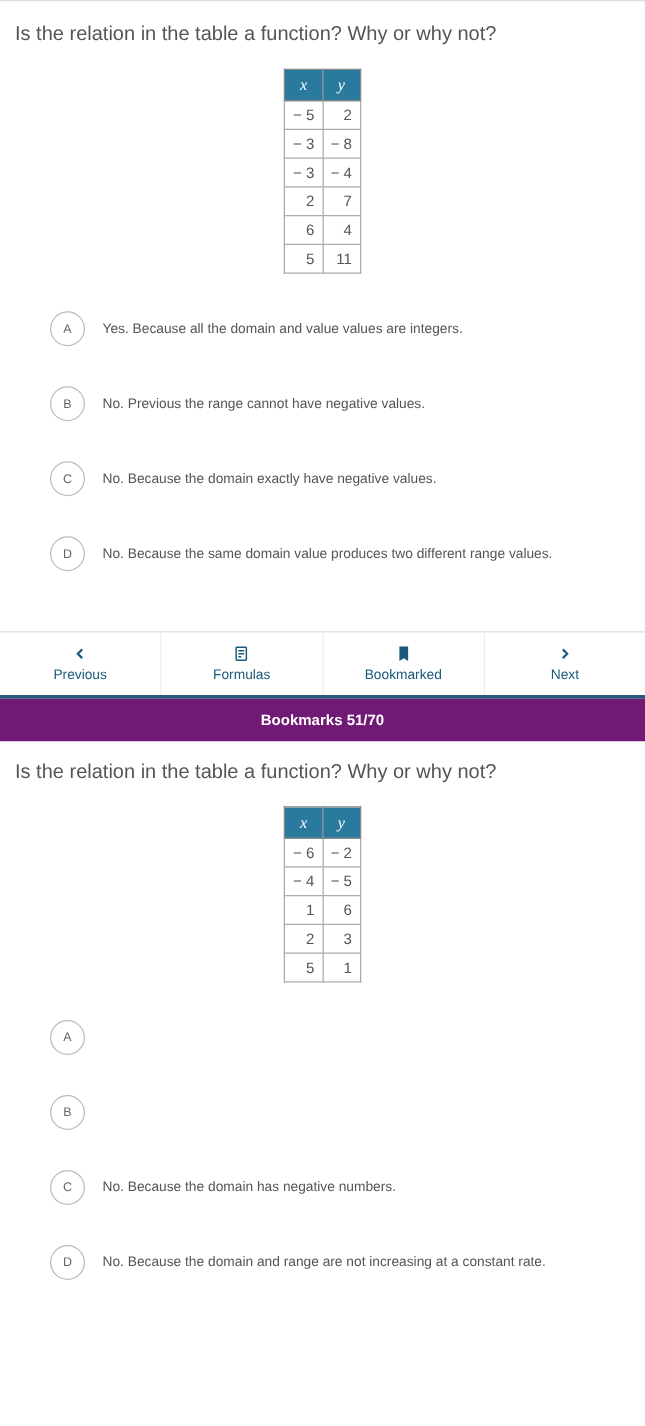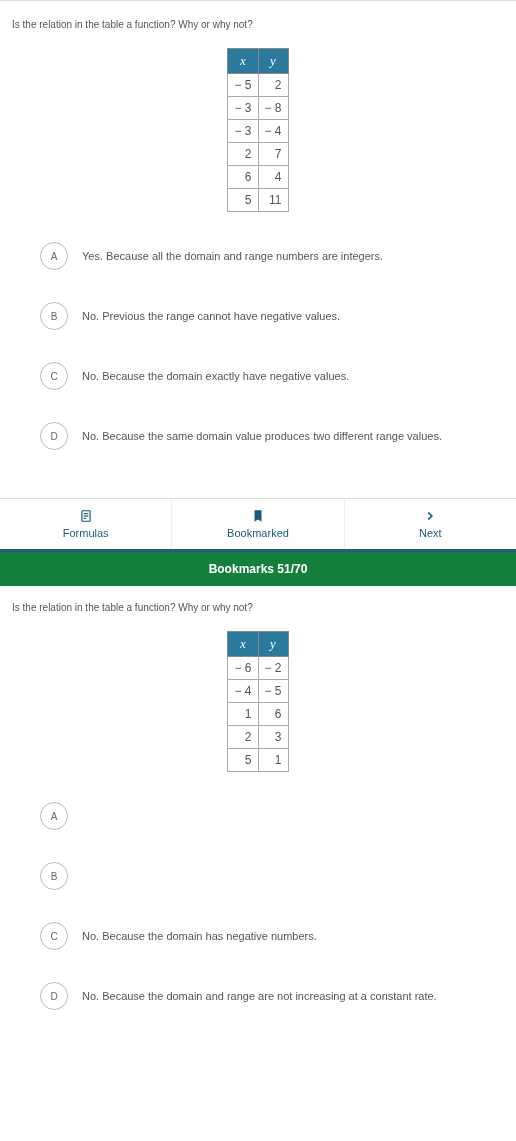--- a/index.html
+++ b/index.html
@@ -1,28 +1,28 @@
 <!DOCTYPE html>
 <html><head>
 <meta charset="utf-8">
 <style>
 *{margin:0;padding:0;box-sizing:border-box;font-family:Arial,Helvetica,sans-serif}
 body{background:#fff;color:#333;font-size:11px;width:516px}
 .question-block{padding:16px 12px}
-.question-text{color:#555;font-size:10px;margin-bottom:18px}
+.question-text{color:#555;font-size:16px;margin-bottom:18px}
 .data-table{margin:0 auto 30px;border-collapse:collapse}
 .data-table th{background:#2a7a9e;color:#fff;font-style:italic;font-weight:normal;padding:4px 8px;border:1px solid #888;font-family:'Times New Roman',serif;font-size:13px}
 .data-table td{border:1px solid #aaa;padding:4px 6px;text-align:right;font-size:12px;color:#555;min-width:22px}
 .answer-row{display:flex;align-items:center;margin:0 0 32px 28px}
 .answer-letter{width:28px;height:28px;border:1px solid #bbb;border-radius:50%;display:flex;align-items:center;justify-content:center;font-size:10px;color:#666;margin-right:14px;flex-shrink:0}
 .answer-text{font-size:11px;color:#555}
 .nav-bar{display:flex;border-top:1px solid #ddd;border-bottom:3px solid #2a5a7a}
 .nav-item{flex:1;text-align:center;padding:10px 0;color:#1a5a7a;font-size:11px;border-right:1px solid #eee;cursor:pointer}
 .nav-item:last-child{border-right:none}
-.bookmarks-bar{background:#15803d;color:#fff;text-align:center;padding:10px 0;font-size:12px;font-weight:bold}
+.bookmarks-bar{background:#701a75;color:#fff;text-align:center;padding:10px 0;font-size:12px;font-weight:bold}
 .top-border{border-top:1px solid #ddd;padding-top:2px}
 svg{display:block;margin:0 auto 4px}
 </style>
 </head>
 <body>
 
 <div class="top-border"></div>
 
 <div class="question-block">
   <div class="question-text">Is the relation in the table a function? Why or why not?</div>
@@ -54,37 +54,43 @@
         </tr>
     <tr>
           <td>5</td>
           <td>11</td>
         </tr>
   </tbody>
     </table>
 
   <div class="answer-row">
     <div class="answer-letter">A</div>
-    <div class="answer-text">Yes. Because all the domain and range numbers are integers.</div>
+    <div class="answer-text">Yes. Because all the domain and value values are integers.</div>
   </div>
   <div class="answer-row">
     <div class="answer-letter">B</div>
     <div class="answer-text">No. Previous the range cannot have negative values.</div>
   </div>
   <div class="answer-row">
     <div class="answer-letter">C</div>
     <div class="answer-text">No. Because the domain exactly have negative values.</div>
   </div>
   <div class="answer-row">
     <div class="answer-letter">D</div>
     <div class="answer-text">No. Because the same domain value produces two different range values.</div>
   </div>
 </div>
 
 <div class="nav-bar">
+  <div class="nav-item">
+    <svg width="14" height="14" viewBox="0 0 24 24" fill="none" stroke="#1a5a7a" stroke-width="3">
+        <polyline points="15 18 9 12 15 6"></polyline>
+      </svg>
+    <span>Previous</span>
+  </div>
   <div class="nav-item">
     <svg width="14" height="14" viewBox="0 0 24 24" fill="none" stroke="#1a5a7a" stroke-width="2">
         <rect x="5" y="3" width="14" height="18" rx="1"></rect>
         <line x1="8" y1="8" x2="16" y2="8"></line>
         <line x1="8" y1="12" x2="16" y2="12"></line>
         <line x1="8" y1="16" x2="12" y2="16"></line>
       </svg>
     <span>Formulas</span>
   </div>
   <div class="nav-item">

